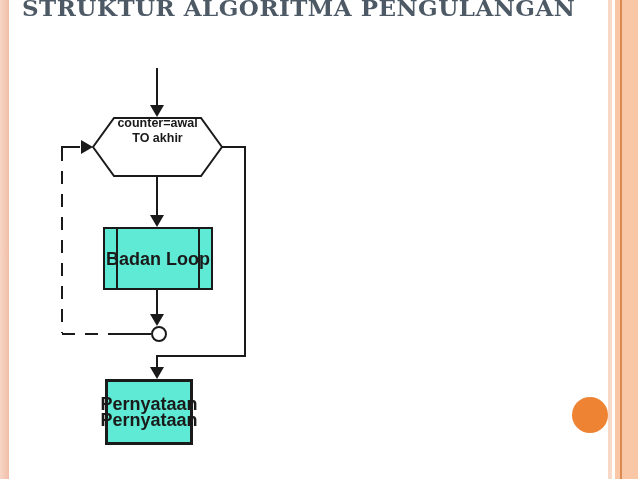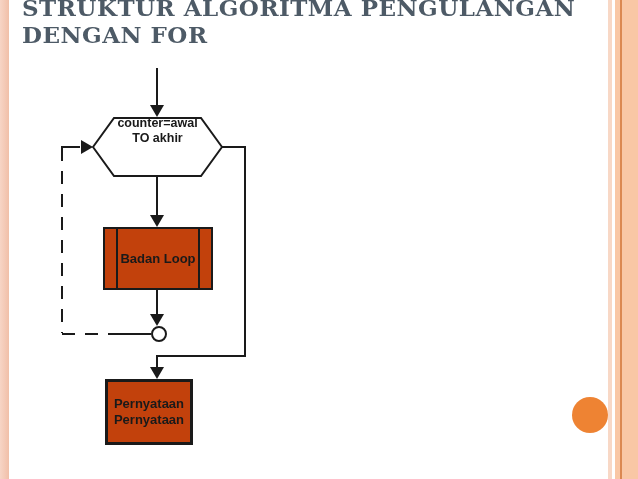--- a/index.html
+++ b/index.html
@@ -64,23 +64,23 @@
     border-left:12px solid #1a1a1a;
   }
   .hex-wrap{position:absolute;left:92px;top:116px;width:131px;height:62px;}
   .hex-label{
     position:absolute;left:92px;top:116px;width:131px;height:62px;
     display:flex;flex-direction:column;align-items:center;justify-content:flex-start;
     font-weight:bold;font-size:12.5px;line-height:15px;color:#1a1a1a;
     text-align:center;
   }
   .box{
-    position:absolute;background:#c2410c;border:2px solid #1a1a1a;
+    position:absolute;background:#5eead4;border:2px solid #1a1a1a;
     display:flex;flex-direction:column;align-items:center;justify-content:center;
-    font-weight:bold;font-size:13px;line-height:16px;color:#1a1a1a;
+    font-weight:bold;font-size:18px;line-height:16px;color:#1a1a1a;
     text-align:center;box-sizing:border-box;
   }
   .box-loop{left:103px;top:227px;width:110px;height:63px;}
   .inner-bar{position:absolute;top:0;bottom:0;width:2px;background:#1a1a1a;}
   .inner-bar.l{left:11px;}
   .inner-bar.r{right:11px;}
   .box-next{left:105px;top:379px;width:88px;height:66px;border-width:3px;}
   .connector-circle{
     position:absolute;left:151px;top:326px;width:16px;height:16px;
     border:2px solid #1a1a1a;border-radius:50%;background:#fff;box-sizing:border-box;
@@ -92,21 +92,20 @@
 <div class="slide">
 
   <div class="stripe-left"></div>
   <div class="accent-dot"></div>
   <div class="stripe-right-thin"></div>
   <div class="stripe-right-band"></div>
   <div class="stripe-right-dark"></div>
 
   <div class="title">
     <div>STRUKTUR ALGORITMA PENGULANGAN</div>
-    <div>DENGAN FOR</div>
   </div>
 
   <div class="fc">
 
     <div class="line" style="left:156px;top:68px;width:2px;height:40px;"></div>
     <div class="arr-down" style="left:150px;top:105px;"></div>
 
     <div class="hex-wrap">
       <svg width="131" height="62" viewBox="0 0 131 62">
         <polygon points="1,31 22,2 109,2 130,31 109,60 22,60" fill="#ffffff" stroke="#1a1a1a" stroke-width="2"></polygon>

